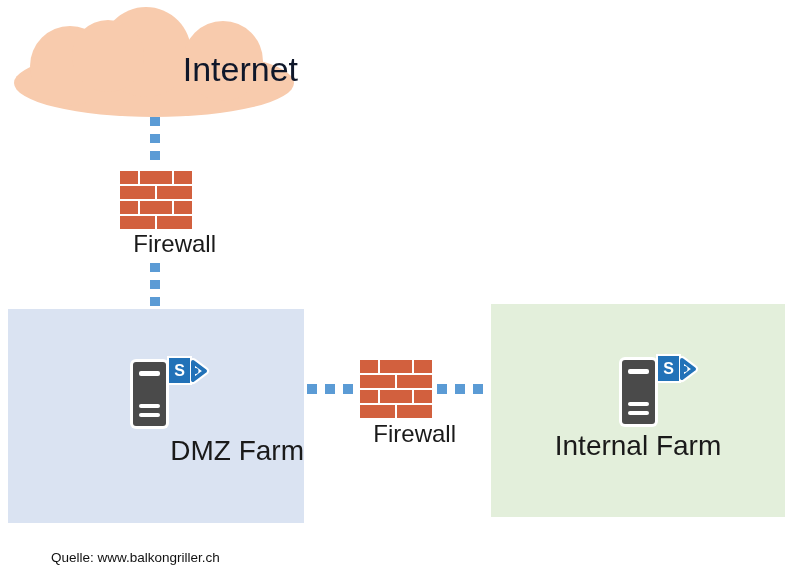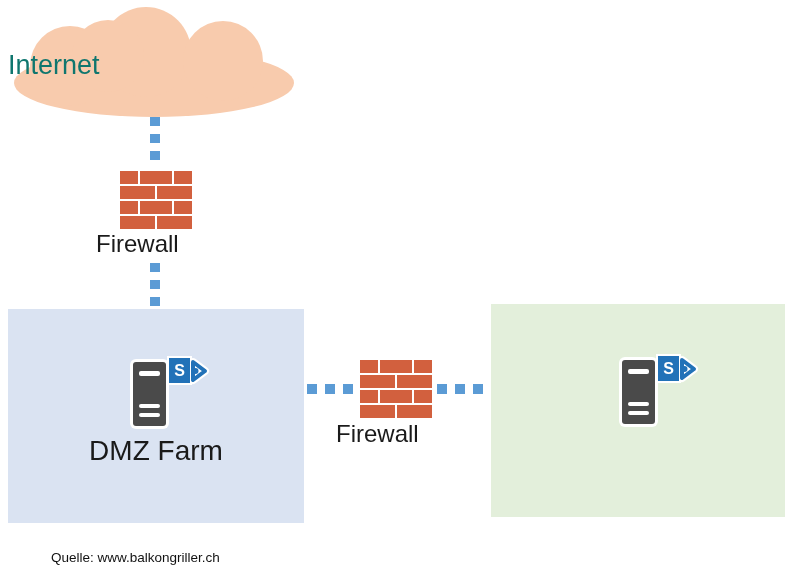--- a/index.html
+++ b/index.html
@@ -8,35 +8,35 @@
     --server:#4A4A4A; --sp-blue:#2272B8; --text:#1A1A1A;
   }
   *{margin:0;padding:0;box-sizing:border-box;}
   html,body{width:800px;height:581px;background:#fff;overflow:hidden;
     font-family:"Liberation Sans","DejaVu Sans",sans-serif;color:var(--text);}
   .canvas{position:relative;width:800px;height:581px;background:#fff;}
 
   
   .cloud-wrap{position:absolute;left:8px;top:6px;width:290px;height:112px;}
   .cloud-wrap svg{position:absolute;left:0;top:0;}
-  .cloud-label{position:absolute;left:0;top:44px;width:100%;text-align:left;
-    font-size:27px;color:#0f766e;}
+  .cloud-label{position:absolute;left:0;top:44px;width:100%;text-align:right;
+    font-size:34px;color:#0f172a;}
 
   
   .vline{position:absolute;display:flex;flex-direction:column;gap:8px;}
   .hline{position:absolute;display:flex;flex-direction:row;gap:8px;}
   .dash{width:10px;height:9px;background:var(--dash);}
   .hline .dash{width:10px;height:10px;}
 
   
   .brickwall{position:absolute;display:flex;flex-direction:column;gap:2px;}
   .brow{display:flex;flex-direction:row;gap:2px;height:13px;}
   .b{background:var(--brick);height:100%;display:block;}
   .b.sA{width:18px;} .b.wM{width:32px;} .b.sB{width:18px;} .b.hW{width:35px;}
-  .fw-label{position:absolute;text-align:left;font-size:24px;color:#1a1a1a;}
+  .fw-label{position:absolute;text-align:right;font-size:24px;color:#1a1a1a;}
 
   
   .farm-box{position:absolute;}
   .farm-box.dmz{left:8px;top:309px;width:296px;height:214px;background:var(--dmz-box);}
   .farm-box.internal{left:491px;top:304px;width:294px;height:213px;background:var(--internal-box);}
   .farm-label{position:absolute;left:0;width:100%;text-align:center;
     font-size:28px;color:#1a1a1a;}
 
   
   .server-wrap{position:absolute;width:60px;height:70px;}
@@ -117,21 +117,21 @@
       </div>
       <div class="sp-logo">
         <span class="sp-box">S</span>
         <svg class="sp-page" width="20" height="30" viewBox="0 0 20 30">
           <path d="M3 6 L15 15 L3 24 Z" fill="none" stroke="#ffffff" stroke-width="8" stroke-linejoin="round"></path>
           <path d="M3 6 L15 15 L3 24 Z" fill="#ffffff" stroke="#2272B8" stroke-width="4" stroke-linejoin="round"></path>
           <circle cx="5.5" cy="15" r="3" fill="#2272B8"></circle>
         </svg>
       </div>
     </div>
-    <div class="farm-label" style="top:126px;">DMZ Farm</div>
+    <div class="farm-label" style="top:126px;text-align:right;">DMZ Farm</div>
   </div>
 
   <div class="hline" style="left:307px;top:384px;">
     <span class="dash"></span>
     <span class="dash"></span>
     <span class="dash"></span>
   </div>
 
   <div class="brickwall" style="left:360px;top:360px;">
     <div class="brow">
@@ -170,17 +170,18 @@
       </div>
       <div class="sp-logo">
         <span class="sp-box">S</span>
         <svg class="sp-page" width="20" height="30" viewBox="0 0 20 30">
           <path d="M3 6 L15 15 L3 24 Z" fill="none" stroke="#ffffff" stroke-width="8" stroke-linejoin="round"></path>
           <path d="M3 6 L15 15 L3 24 Z" fill="#ffffff" stroke="#2272B8" stroke-width="4" stroke-linejoin="round"></path>
           <circle cx="5.5" cy="15" r="3" fill="#2272B8"></circle>
         </svg>
       </div>
     </div>
+    <div class="farm-label" style="top:126px;">Internal Farm</div>
   </div>
 
   <div class="source-note">Quelle: www.balkongriller.ch</div>
 
 </div>
 
 </body></html>

